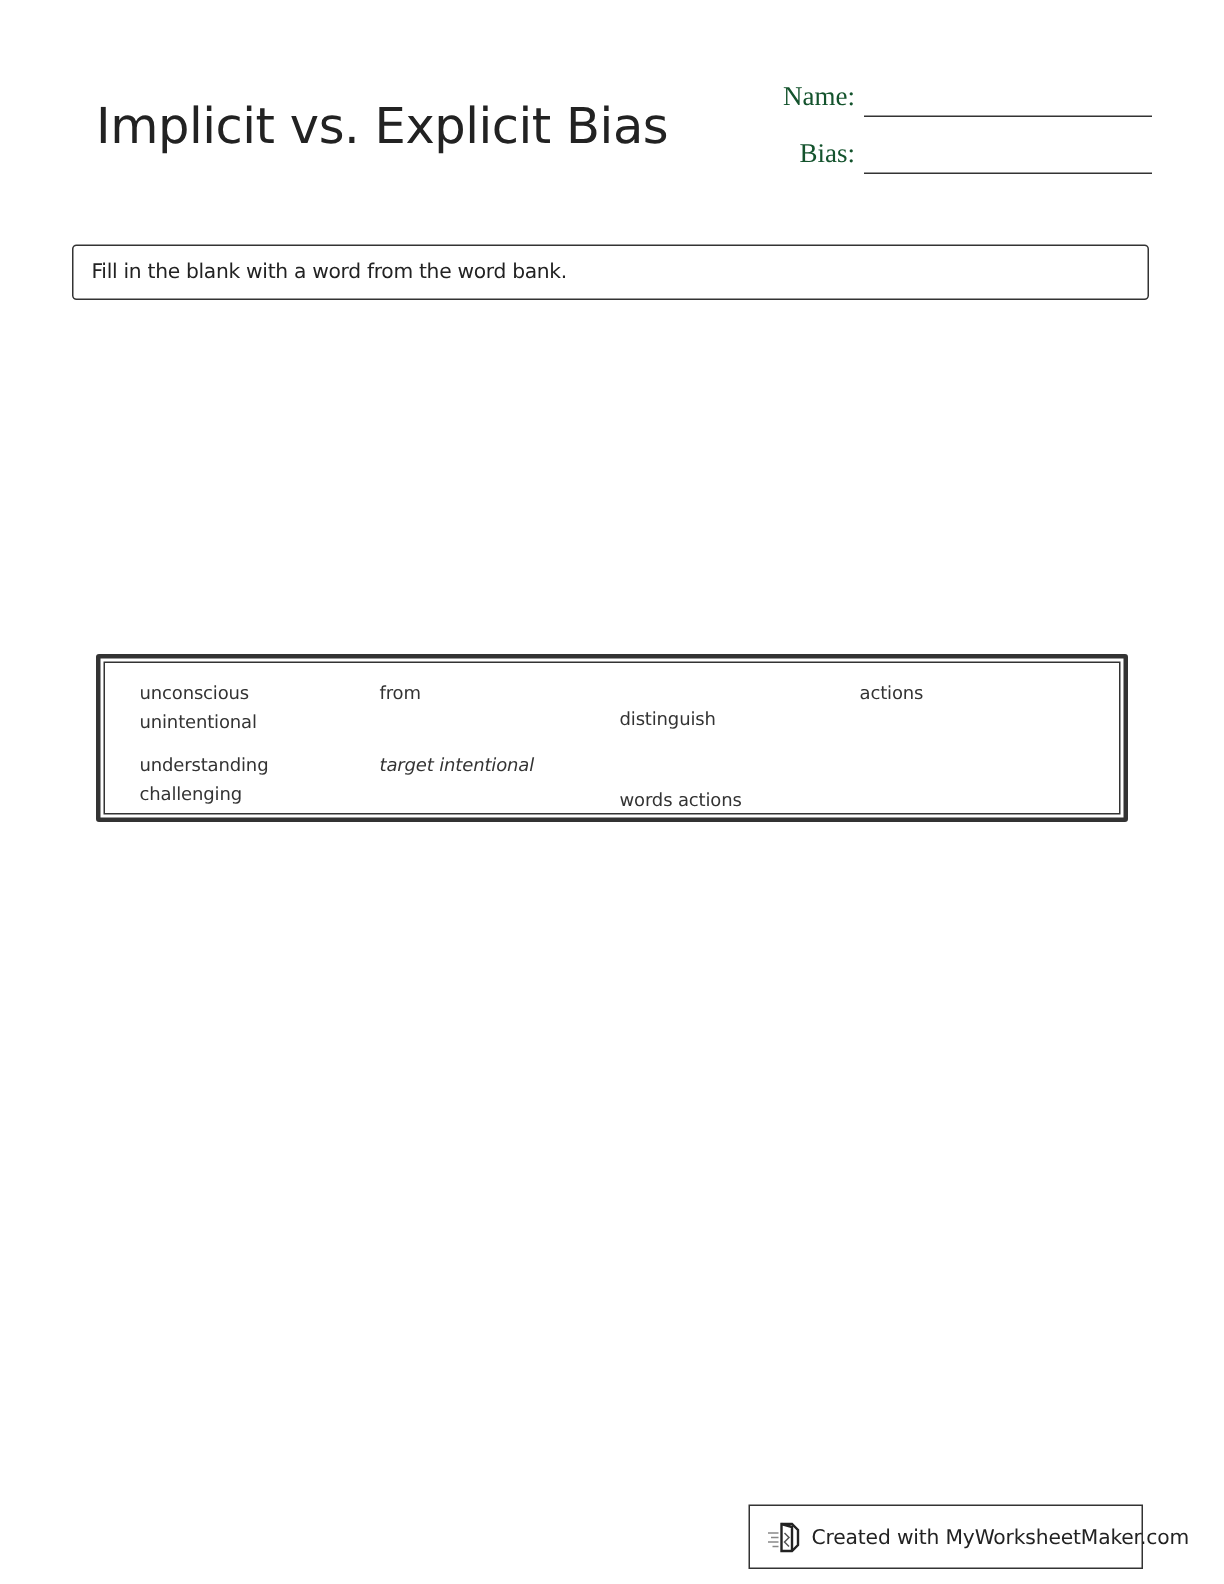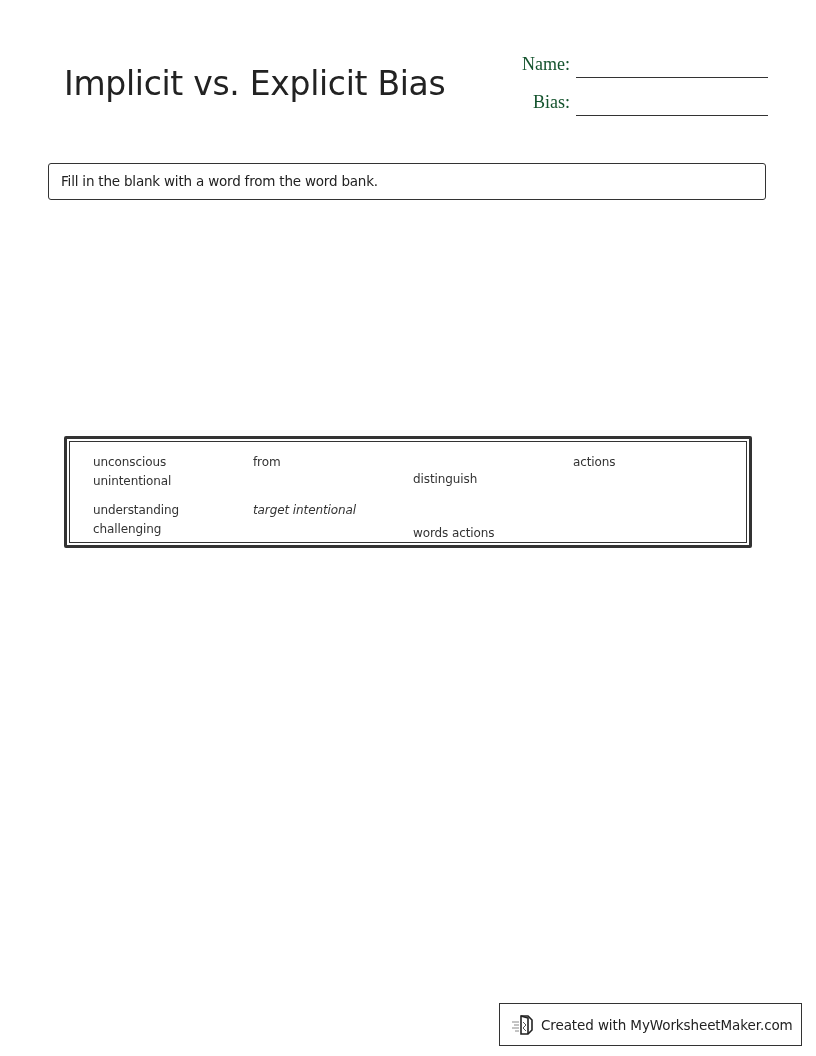--- a/index.html
+++ b/index.html
@@ -85,21 +85,21 @@
       font-size: 12px;
       color: #333333;
       line-height: 19px;
       width: 150px;
       letter-spacing: -0.1px;
     }
     .footer-badge {
       position: absolute;
       left: 499px;
       top: 1003px;
-      width: 303px;
+      width: 263px;
       height: 43px;
       box-sizing: border-box;
       border: 1px solid #333333;
       display: flex;
       align-items: center;
     }
     .footer-icon {
       margin-left: 11px;
       width: 24px;
       height: 22px;

